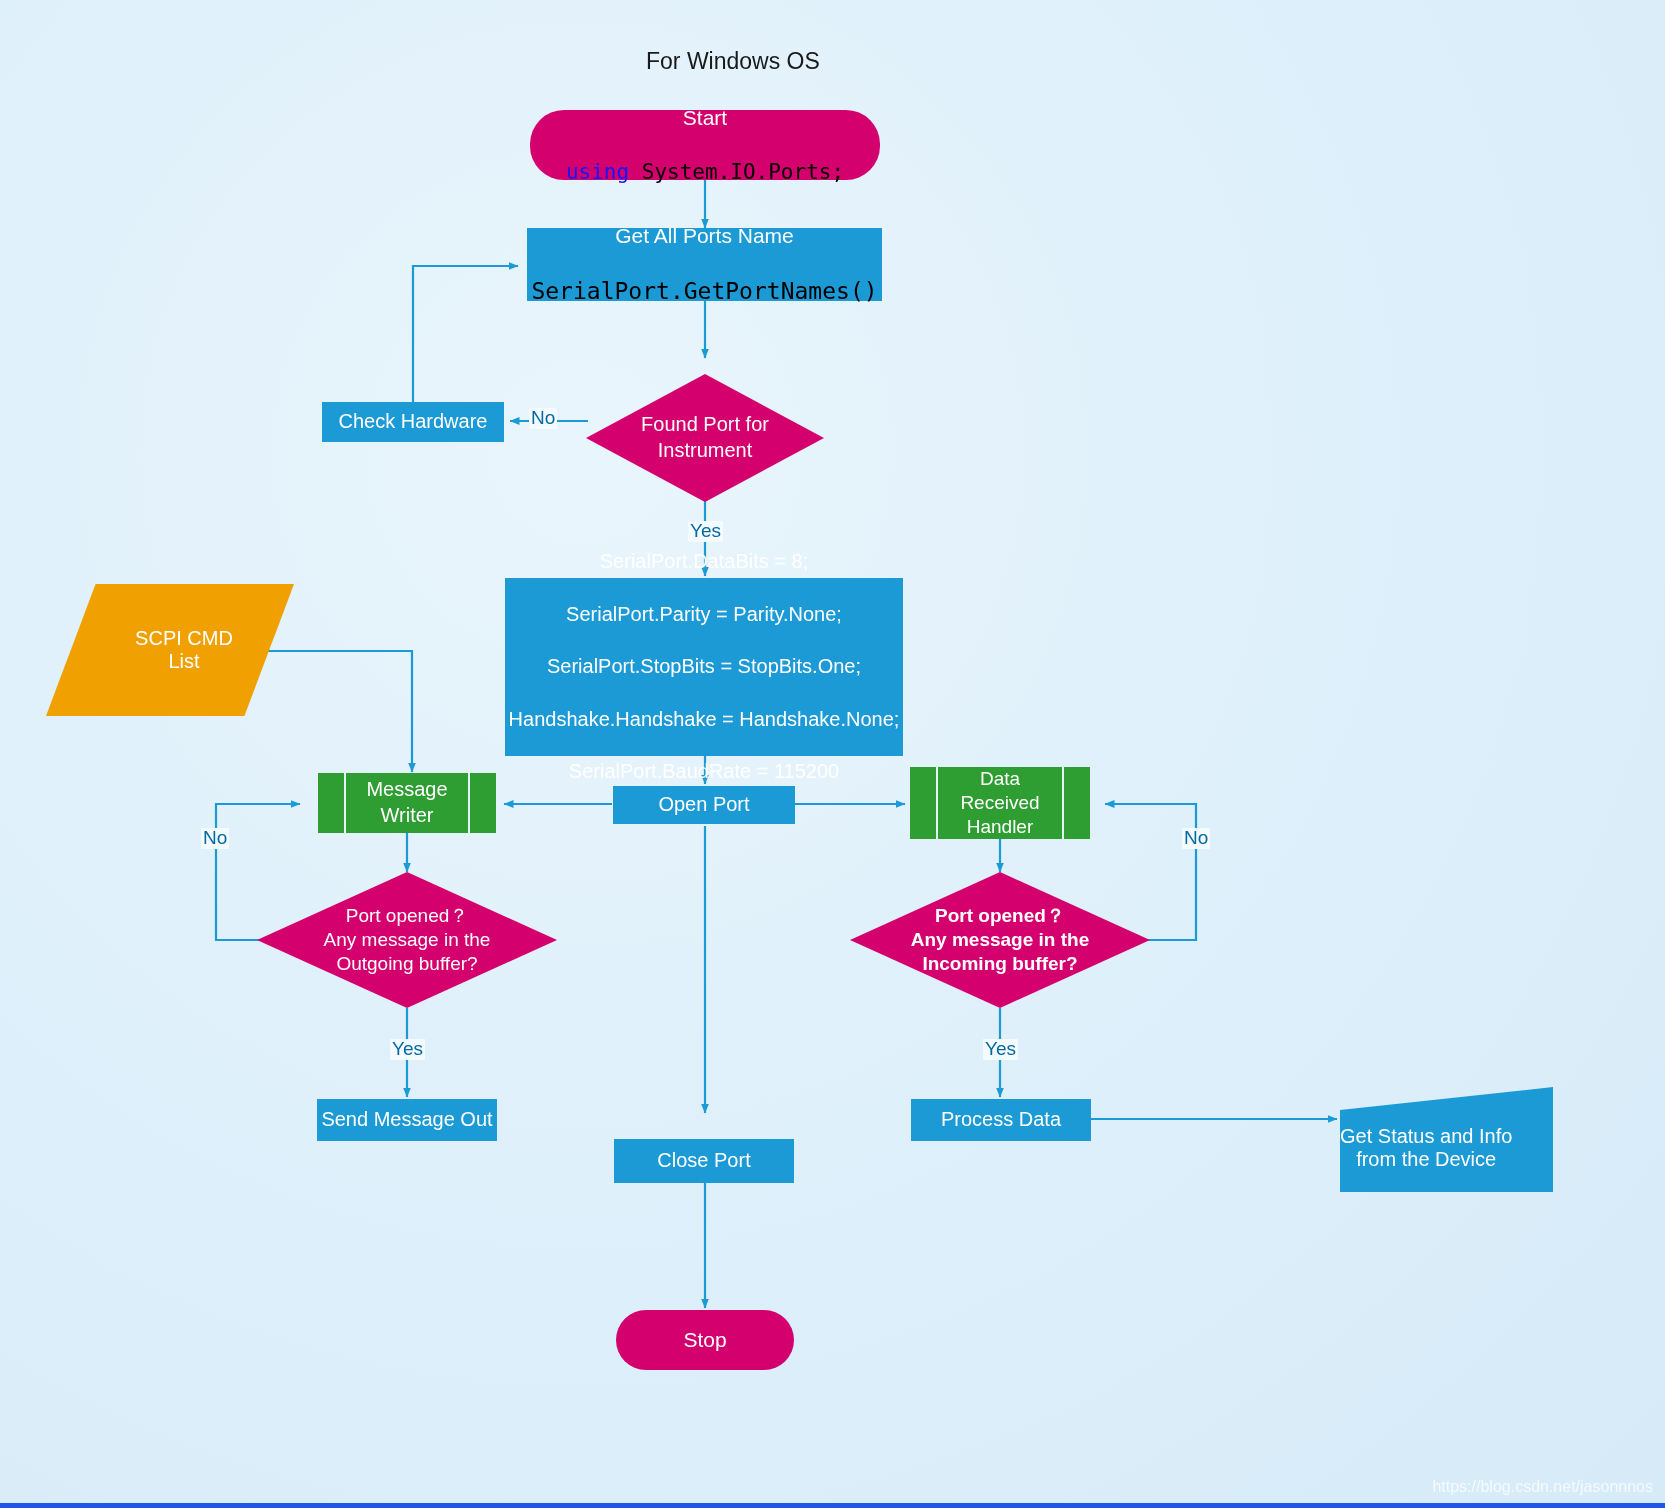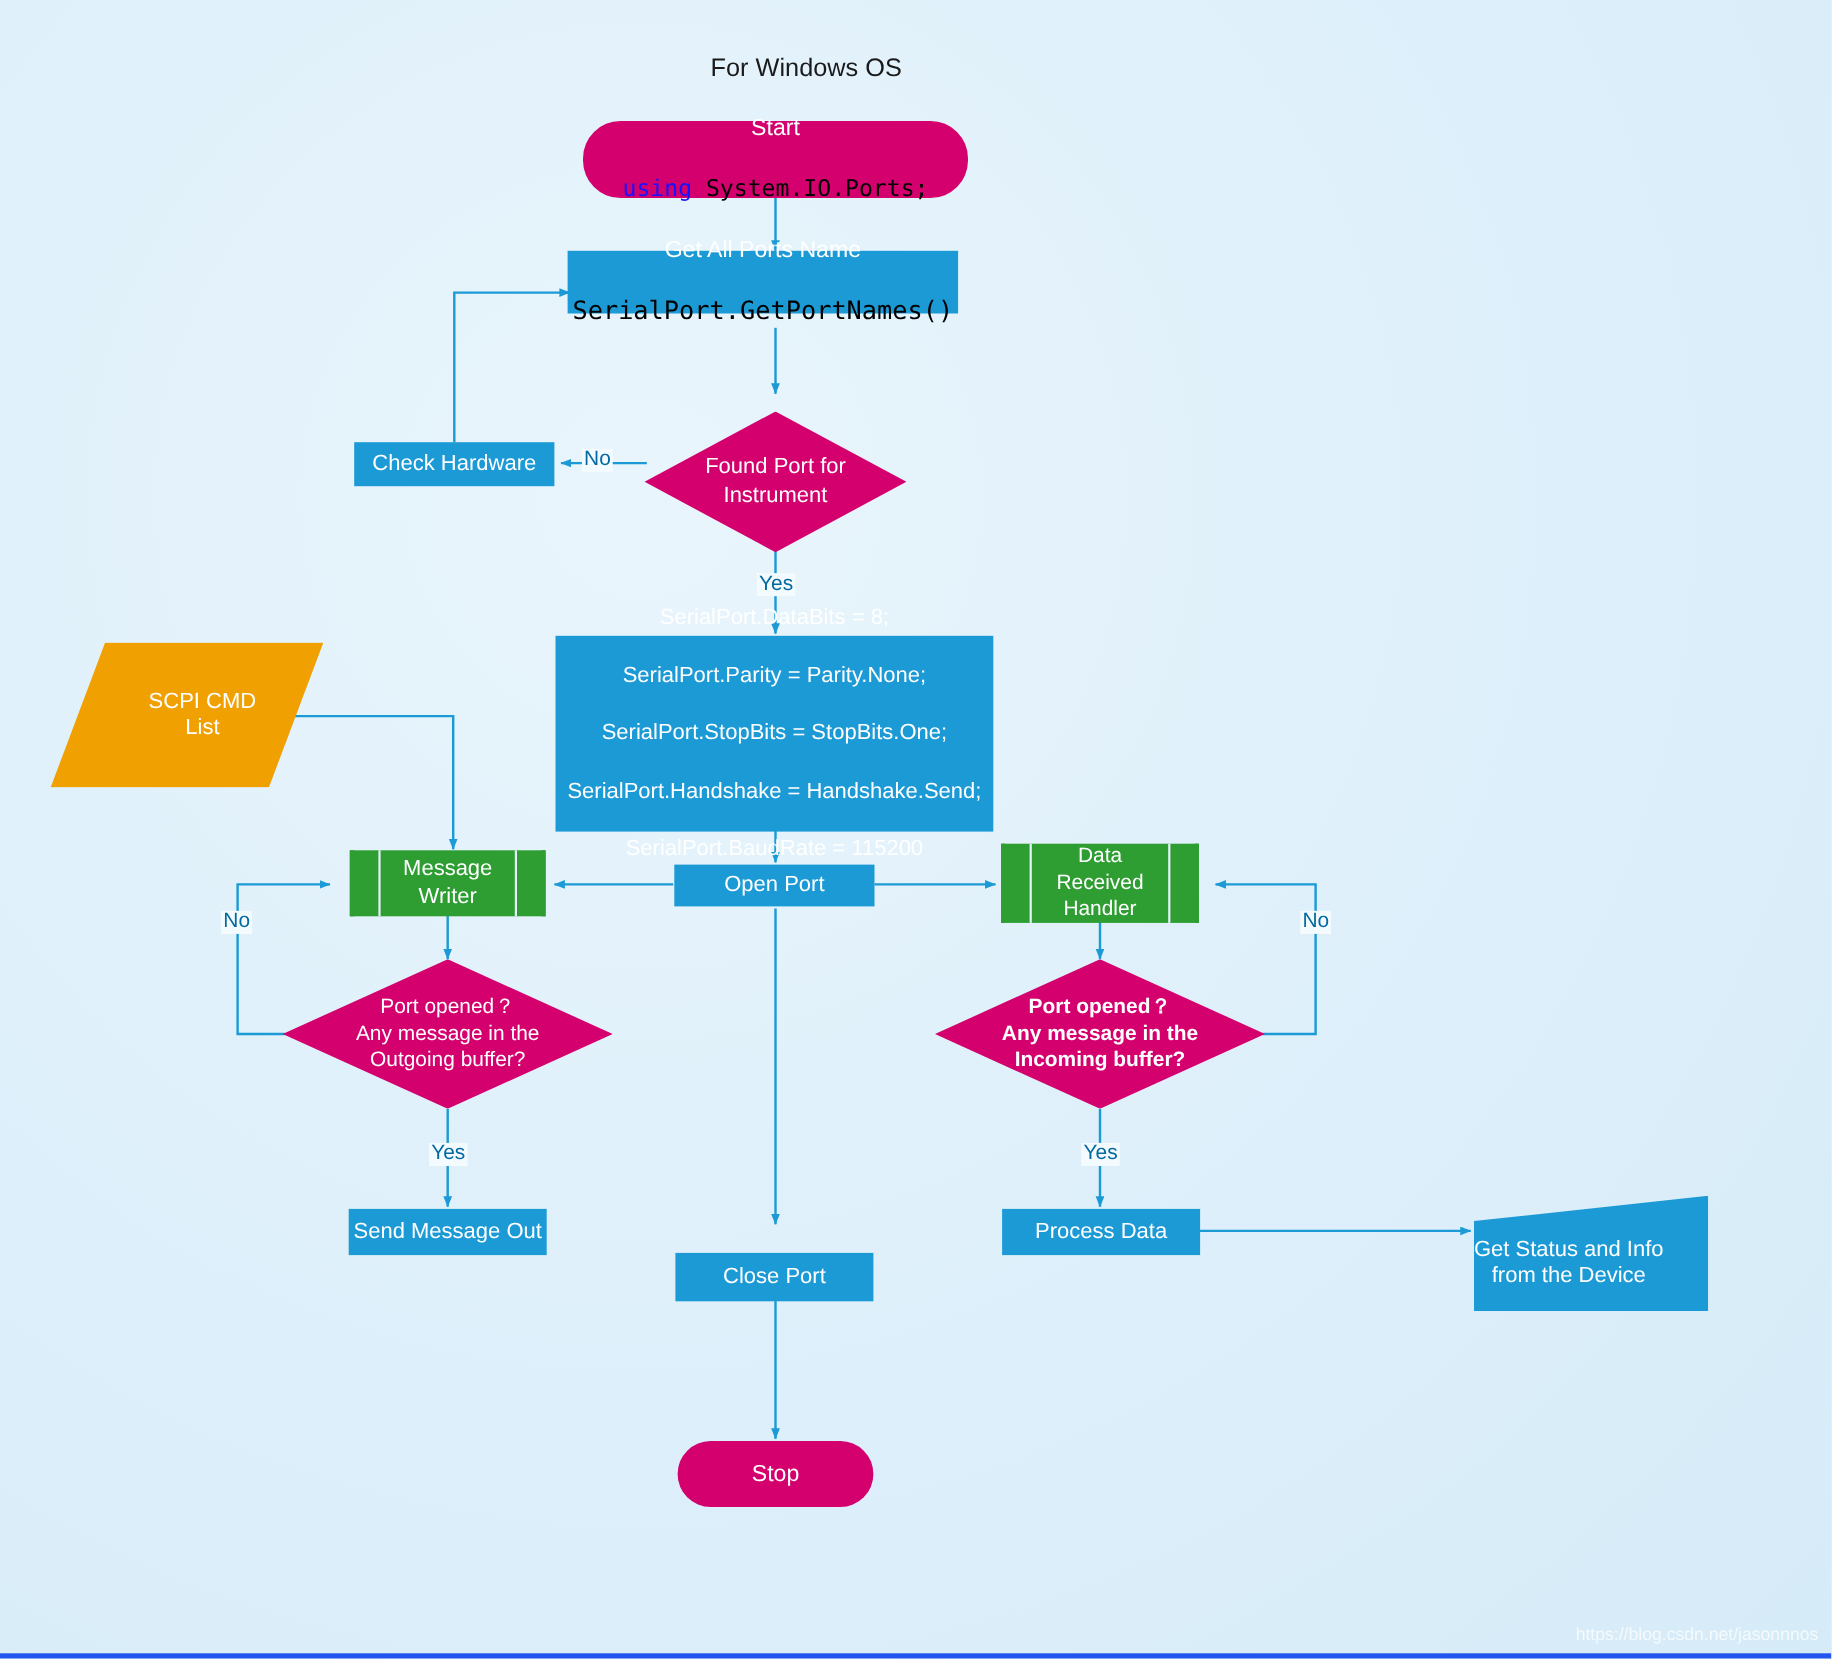--- a/index.html
+++ b/index.html
@@ -190,40 +190,40 @@
 
   <div class="title" style="left:631px; top:48px;margin-left:15px;">For Windows OS</div>
 
   <div class="node terminator" style="left:530px; top:110px; width:350px; height:70px; flex-direction:column; font-size:21px;">
     <div>Start</div>
     <div style="font-size:21px;">
       <span class="code-kw">using</span><span class="code-txt"> System.IO.Ports;</span>
     </div>
   </div>
 
-  <div class="node process" style="left:516px; top:228px; width:355px; height:57px; flex-direction:column; font-size:21px;text-align:center;">
+  <div class="node process" style="left:527px; top:228px; width:355px; height:73px; flex-direction:column; font-size:21px;text-align:center;">
     <div>Get All Ports Name</div>
     <div class="mono" style="color:#000; font-size:23px;">SerialPort.GetPortNames()</div>
   </div>
 
   <div class="node decision" style="left:586px; top:374px; width:238px; height:128px; font-size:20px;">
     <div class="diamond-shape"></div>
     <div class="dlabel" style="white-space:pre-line;">Found Port for
 Instrument</div>
   </div>
 
   <div class="node process" style="left:322px; top:402px; width:182px; height:40px; font-size:20px;">
     <span>Check Hardware</span>
   </div>
 
   <div class="node process" style="left:505px; top:578px; width:398px; height:178px; flex-direction:column; font-size:20px;">
     <div>SerialPort.DataBits = 8;</div>
     <div>SerialPort.Parity = Parity.None;</div>
     <div>SerialPort.StopBits = StopBits.One;</div>
-    <div>SerialPort.Handshake = Handshake.Send;</div>
+    <div>Handshake.Handshake = Handshake.None;</div>
     <div>SerialPort.BaudRate = 115200</div>
   </div>
 
   <div class="data-paral" style="left:46px; top:584px; width:248px; height:132px; font-size:20px;">
     <span style="white-space:pre-line;margin-left:28px;">SCPI CMD
 List</span>
   </div>
 
   <div class="node predefined" style="left:318px; top:773px; width:178px; height:60px; font-size:20px;">
     <div class="bar left"></div>

